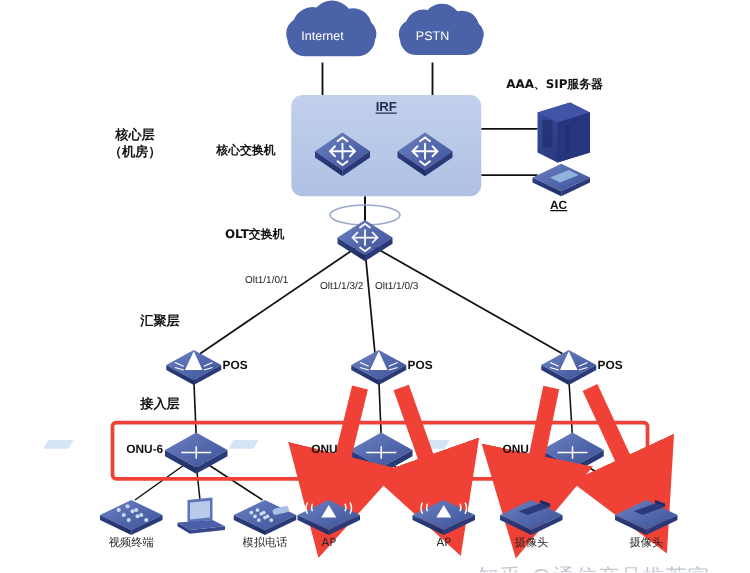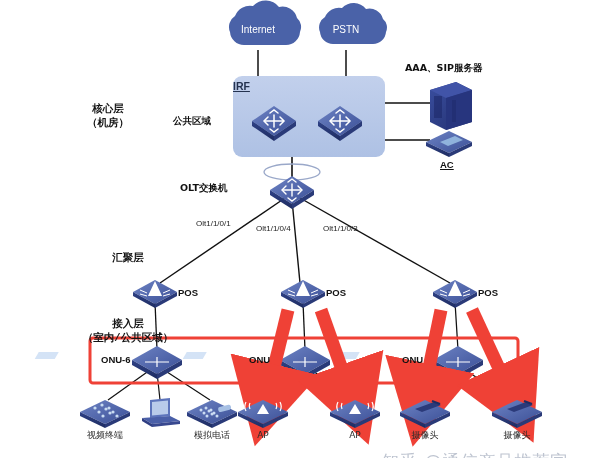--- a/index.html
+++ b/index.html
@@ -314,41 +314,40 @@
       <path d="M524 401 L532 404" stroke="#1f2c63" stroke-width="2"></path>
     </g>
   </svg>
 
   <div class="lbl cloud-label" style="left:232px; top:24px; width:52px; text-align:center;">Internet</div>
   <div class="lbl cloud-label" style="left:322px; top:24px; width:48px; text-align:center;">PSTN</div>
 
   <div class="lbl layer-label" style="left:76px; top:103px; width:64px;">核心层</div>
   <div class="lbl layer-label" style="left:70px; top:117px; width:76px;">（机房）</div>
 
-  <div class="lbl dev-label-cn" style="left:173px; top:116px;">公共区域</div>
-
-  <div class="lbl irf-label" style="left:233px; top:80px; width:152px; text-decoration:underline;">IRF</div>
+  <div class="lbl dev-label-cn" style="left:173px; top:116px;">核心交换机</div>
+
+  <div class="lbl irf-label" style="left:233px; top:80px; width:152px; text-align:center;text-decoration:underline;">IRF</div>
 
   <div class="lbl dev-label-cn" style="left:405px; top:63px;">AAA、SIP服务器</div>
   <div class="lbl dev-label" style="left:440px; top:160px;text-decoration:underline;">AC</div>
 
   <div class="lbl dev-label-cn" style="left:180px; top:183px;">OLT交换机</div>
 
   <div class="lbl port-label" style="left:196px; top:219px;">Olt1/1/0/1</div>
-  <div class="lbl port-label" style="left:256px; top:224px;">Olt1/1/0/4</div>
-  <div class="lbl port-label" style="left:323px; top:224px;">Olt1/1/0/3</div>
+  <div class="lbl port-label" style="left:256px; top:224px;">Olt1/1/3/2</div>
+  <div class="lbl port-label" style="left:300px; top:224px;">Olt1/1/0/3</div>
 
   <div class="lbl layer-label" style="left:96px; top:229px; width:64px;margin-top:23px;">汇聚层</div>
 
   <div class="lbl dev-label" style="left:178px; top:288px;">POS</div>
   <div class="lbl dev-label" style="left:326px; top:288px;">POS</div>
   <div class="lbl dev-label" style="left:478px; top:288px;">POS</div>
 
   <div class="lbl layer-label" style="left:96px; top:318px; width:64px;">接入层</div>
-  <div class="lbl layer-label" style="left:72px; top:332px; width:112px;">（室内/公共区域）</div>
 
   <div class="lbl dev-label" style="left:101px; top:355px;">ONU-6</div>
   <div class="lbl dev-label" style="left:249px; top:355px;">ONU</div>
   <div class="lbl dev-label" style="left:402px; top:355px;">ONU</div>
 
   <div class="lbl endpoint-label" style="left:75px; top:430px; width:60px;">视频终端</div>
   <div class="lbl endpoint-label" style="left:140px; top:430px; width:40px;margin-top:39px;">PC</div>
   <div class="lbl endpoint-label" style="left:182px; top:430px; width:60px;">模拟电话</div>
   <div class="lbl endpoint-label" style="left:243px; top:430px; width:40px;">AP</div>
   <div class="lbl endpoint-label" style="left:335px; top:430px; width:40px;">AP</div>

